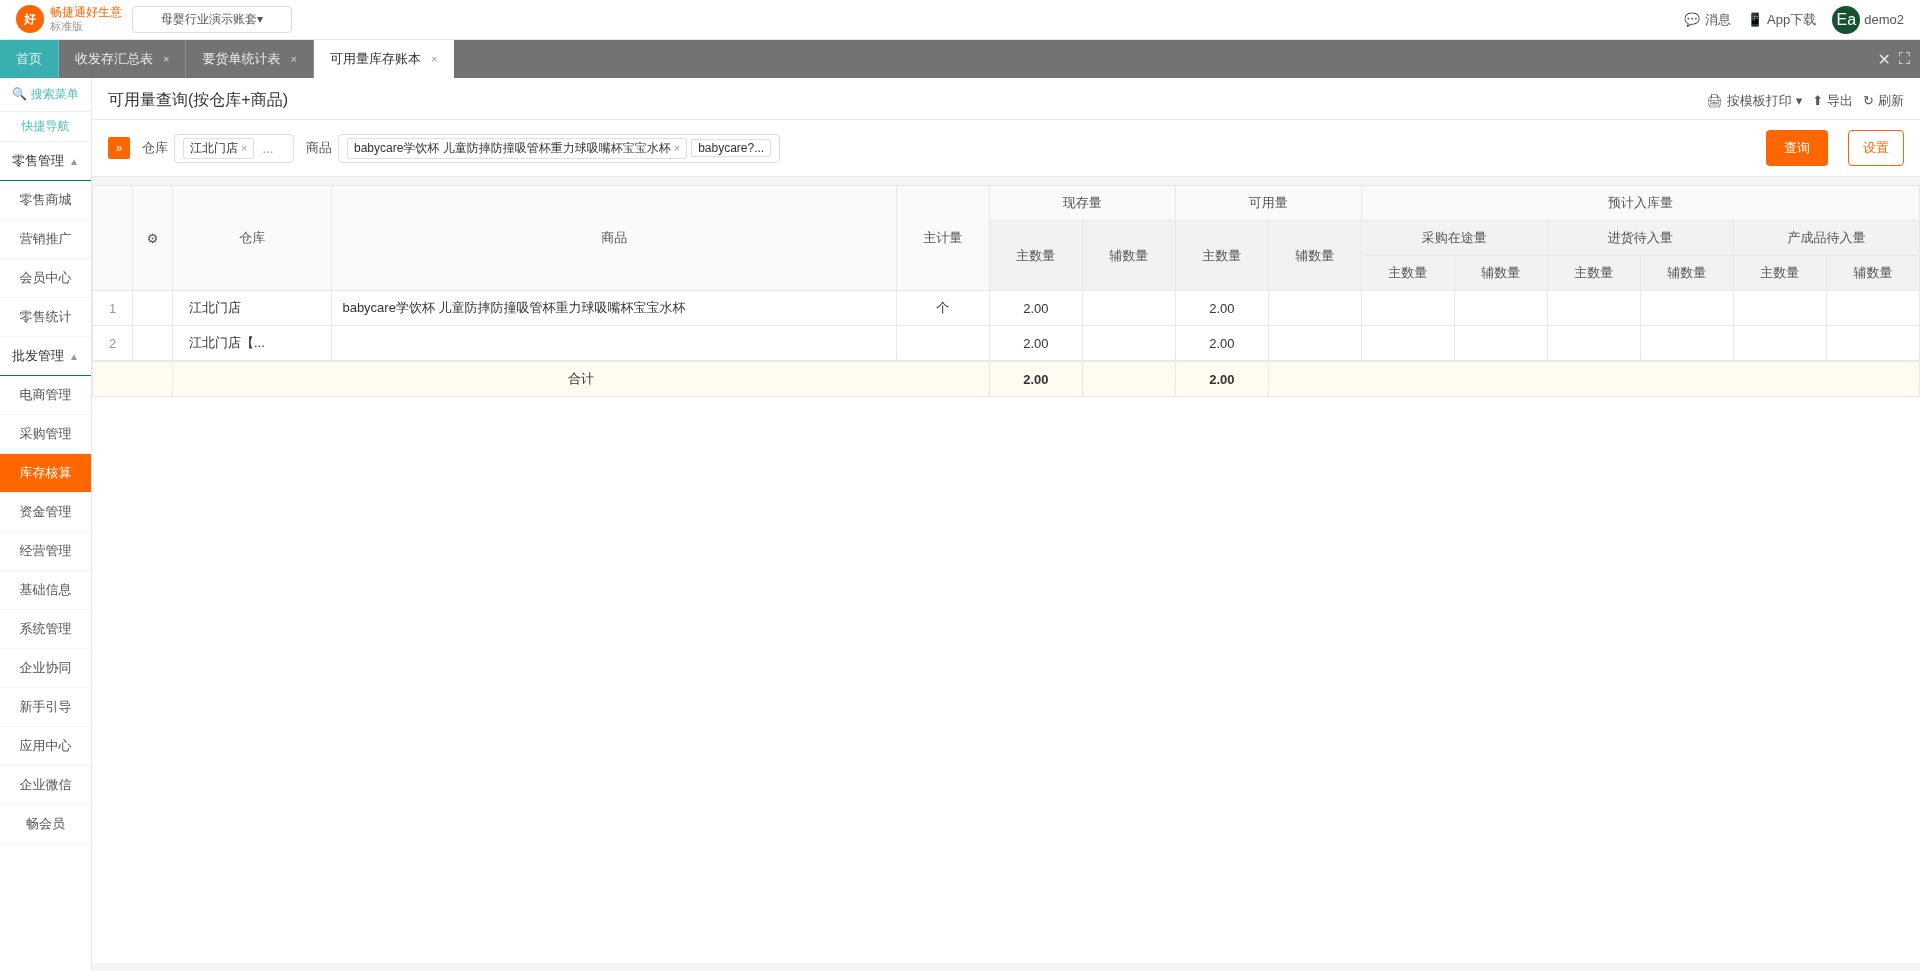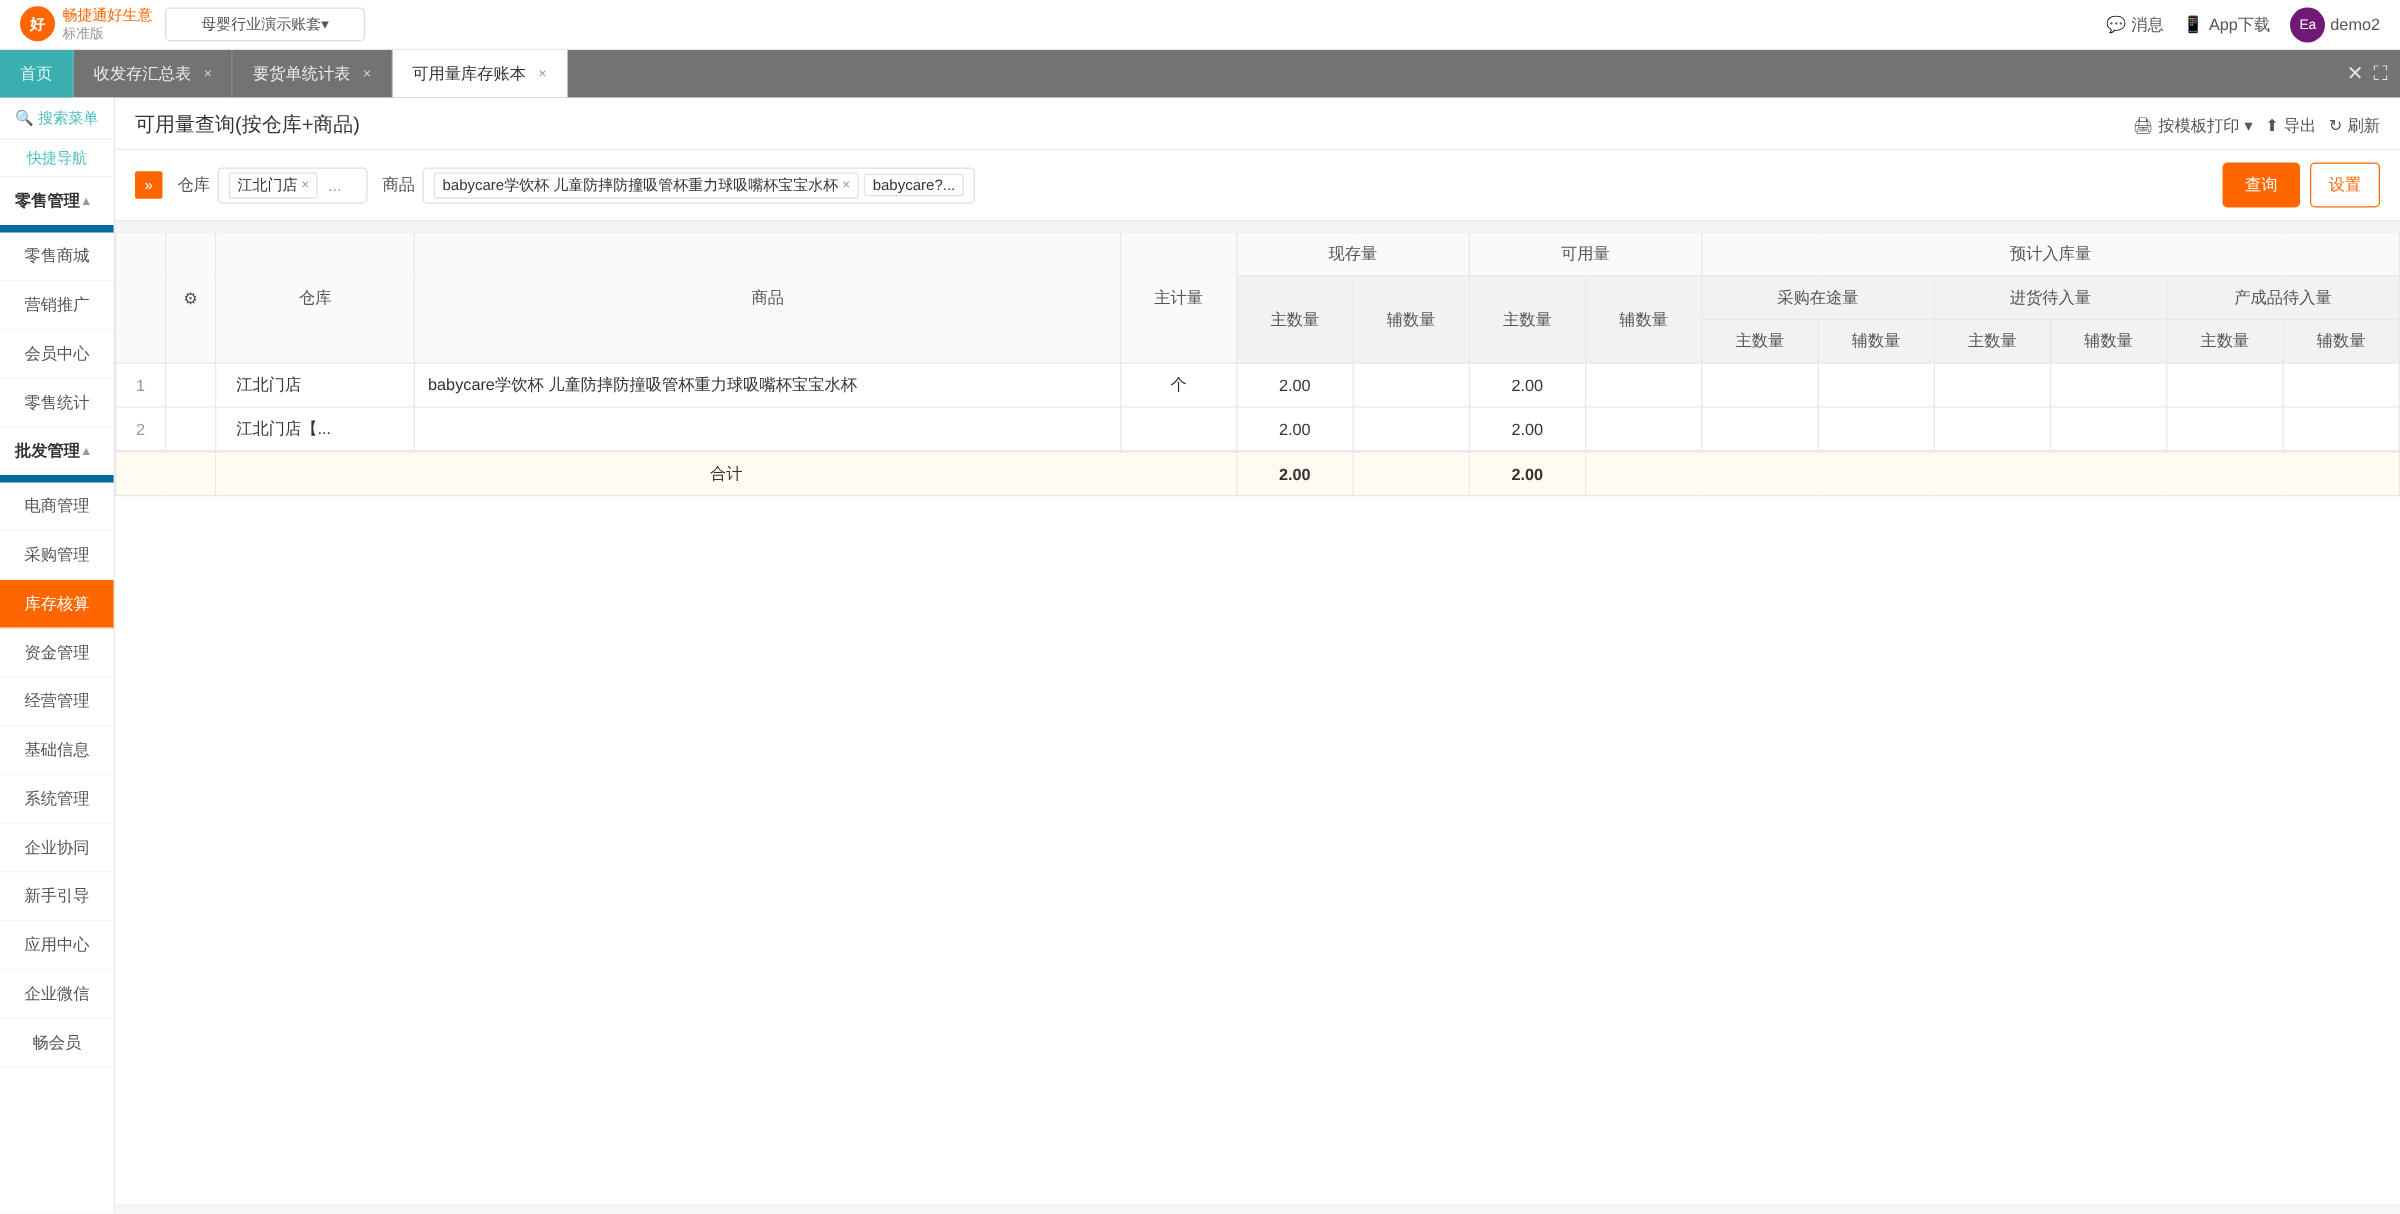--- a/index.html
+++ b/index.html
@@ -17,21 +17,21 @@
       flex-shrink: 0;
     }
     .top-bar-left { display: flex; align-items: center; gap: 10px; }
     .logo-area { display: flex; align-items: center; gap: 6px; }
     .logo-icon { width: 28px; height: 28px; background: #ff6600; border-radius: 50%; display: flex; align-items: center; justify-content: center; color: white; font-size: 12px; font-weight: bold; }
     .logo-text { font-size: 12px; color: #ff6600; line-height: 1.2; }
     .logo-sub { font-size: 11px; color: #999; }
     .tenant-selector { display: flex; align-items: center; gap: 0; padding: 4px 28px; border: 1px solid #ddd; border-radius: 4px; font-size: 12px; cursor: pointer; color: #555; }
     .top-bar-right { display: flex; align-items: center; gap: 16px; font-size: 13px; color: #555; }
     .top-bar-right-item { display: flex; align-items: center; gap: 4px; cursor: pointer; }
-    .avatar { width: 28px; height: 28px; background: #701a75; border-radius: 50%; display: flex; align-items: center; justify-content: center; color: white; font-size: 11px; }
+    .avatar { width: 28px; height: 28px; background: #14532d; border-radius: 50%; display: flex; align-items: center; justify-content: center; color: white; font-size: 16px; }
 
     
     .nav-tabs {
       height: 38px;
       background: #737373;
       display: flex;
       align-items: stretch;
       padding: 0;
       flex-shrink: 0;
     }
@@ -64,26 +64,26 @@
       display: flex;
       flex-direction: column;
       overflow-y: auto;
       flex-shrink: 0;
     }
     .sidebar-search { padding: 8px 6px; font-size: 12px; color: #4DBFBF; cursor: pointer; text-align: center; border-bottom: 1px solid #f0f0f0; }
     .sidebar-nav { padding: 6px 0; font-size: 12px; color: #4DBFBF; cursor: pointer; text-align: center; border-bottom: 1px solid #f0f0f0; }
     .sidebar-section {
       display: flex;
       align-items: center;
+      justify-content: space-between;
       padding: 10px 12px;
       font-size: 13px;
       color: #333;
       cursor: pointer;
-      border-bottom: 6px solid #0369a1;
-      font-weight: bold;
+      border-bottom: 1px solid #0369a1;
     }
     .sidebar-item {
       padding: 10px 12px;
       font-size: 13px;
       color: #555;
       cursor: pointer;
       text-align: center;
       border-bottom: 1px solid #f5f5f5;
     }
     .sidebar-item.active { background: #ff6600; color: white; }
@@ -118,21 +118,21 @@
       border-bottom: 1px solid #e8e8e8;
       flex-shrink: 0;
     }
     .filter-toggle { width: 22px; height: 22px; background: #ff6600; color: white; display: flex; align-items: center; justify-content: center; cursor: pointer; border-radius: 2px; font-size: 12px; }
     .filter-item { display: flex; align-items: center; gap: 6px; }
     .filter-label { font-size: 13px; color: #555; white-space: nowrap; }
     .filter-tag-container { display: flex; align-items: center; gap: 4px; border: 1px solid #ddd; border-radius: 4px; padding: 3px 8px; min-width: 120px; background: #fff; }
     .filter-tag { background: #fff; border: 1px solid #e0e0e0; border-radius: 2px; padding: 1px 6px; font-size: 12px; display: flex; align-items: center; gap: 3px; color: #333; }
     .filter-tag .remove { color: #999; cursor: pointer; font-size: 11px; }
     .filter-dots { color: #999; cursor: pointer; margin-left: 4px; }
-    .filter-actions { margin-left: auto; display: flex; gap: 8px; }
+    .filter-actions { margin-left: auto; display: flex; gap: 20px; }
     .btn-query { background: #ff6600; color: white; border: none; padding: 6px 18px; border-radius: 4px; cursor: pointer; font-size: 13px; }
     .btn-setting { background: #fff; color: #ff6600; border: 1px solid #ff6600; padding: 8px 14px; border-radius: 4px; cursor: pointer; font-size: 13px; }
 
     
     .table-container { flex: 1; overflow: auto; padding: 0; background: #fff; margin: 8px 0; }
     .data-table { width: 100%; border-collapse: collapse; font-size: 13px; }
     .data-table th, .data-table td { border: 1px solid #e8e8e8; padding: 8px 10px; text-align: center; white-space: nowrap; }
     .data-table th { background: #f2f2f2; color: #555; font-weight: normal; }
     .data-table thead tr:first-child th { background: #fafafa; text-align: center; }
     .data-table tbody tr td:first-child { color: #999; width: 40px; }

